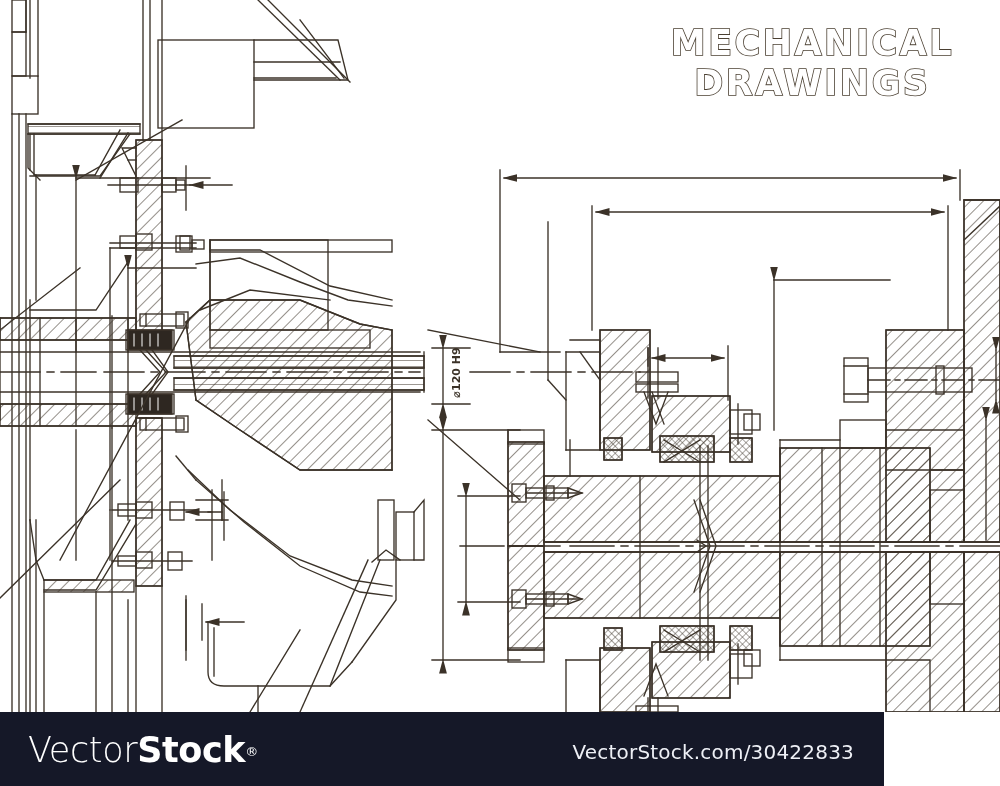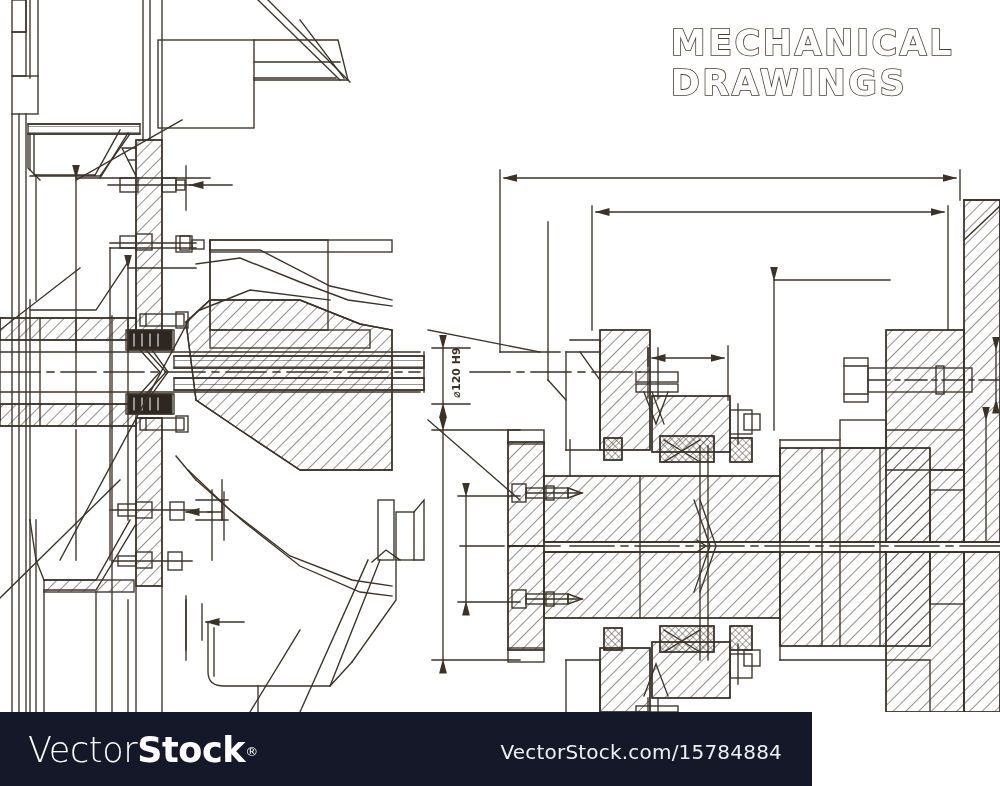--- a/index.html
+++ b/index.html
@@ -1,34 +1,34 @@
 <!DOCTYPE html>
 <html><head>
 <meta charset="utf-8">
 <title>Mechanical Engineering Drawings</title>
 <style>
   html,body{margin:0;padding:0;background:#fff;}
   body{font-family:"Liberation Sans",sans-serif;}
   #page{position:relative;width:1000px;height:786px;background:#ffffff;overflow:hidden;}
   #drawing-area{position:absolute;left:0;top:0;width:1000px;height:712px;background:#ffffff;overflow:hidden;}
   #drawing-svg{position:absolute;left:0;top:0;}
-  #title-block{position:absolute;right:46px;top:26px;text-align:left;line-height:1.02;}
+  #title-block{position:absolute;right:46px;top:26px;text-align:center;line-height:1.02;}
   .title-line{
     font-family:"DejaVu Sans",sans-serif;
     font-weight:700;
     font-size:35px;
     letter-spacing:2.5px;
     color:#ffffff;
     -webkit-text-stroke:1.6px #4a3f31;
     paint-order:stroke fill;
     white-space:nowrap;
     display:block;
     margin-bottom:4px;
   }
-  #footer{position:absolute;left:0;top:712px;width:812px;height:74px;background:#151828;}
+  #footer{position:absolute;left:0;top:712px;width:884px;height:74px;background:#151828;}
   #logo{position:absolute;left:28px;top:18px;white-space:nowrap;color:#fff;}
   #logo .lg-light{font-family:"DejaVu Sans",sans-serif;font-weight:300;font-size:35px;letter-spacing:-0.4px;}
   #logo .lg-bold{font-family:"DejaVu Sans",sans-serif;font-weight:700;font-size:35px;letter-spacing:-0.4px;}
   #logo .lg-reg{font-family:"DejaVu Sans",sans-serif;font-size:13px;vertical-align:super;}
   #footer-url{position:absolute;right:30px;top:28px;color:#eef0f6;font-family:"DejaVu Sans",sans-serif;font-size:20px;letter-spacing:0.2px;white-space:nowrap;}
 </style>
 </head>
 <body>
 
 <div id="page">
@@ -470,16 +470,16 @@
     <div id="title-block">
       <span class="title-line">MECHANICAL</span>
       <span class="title-line">DRAWINGS</span>
     </div>
   </div>
 
   <div id="footer">
     <div id="logo">
       <span class="lg-light">Vector</span><span class="lg-bold">Stock</span><span class="lg-reg">®</span>
     </div>
-    <div id="footer-url">VectorStock.com/15784884</div>
+    <div id="footer-url">VectorStock.com/30422833</div>
   </div>
 
 </div>
 
 </body></html>

